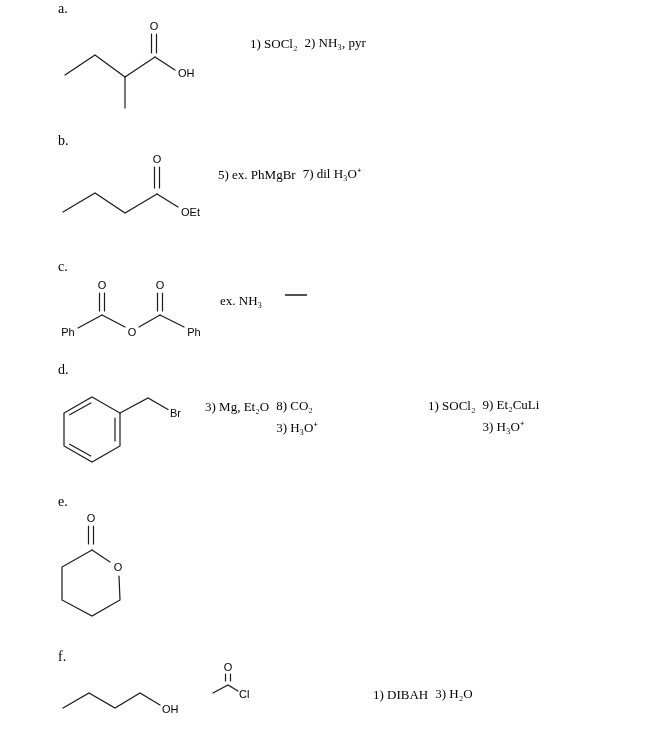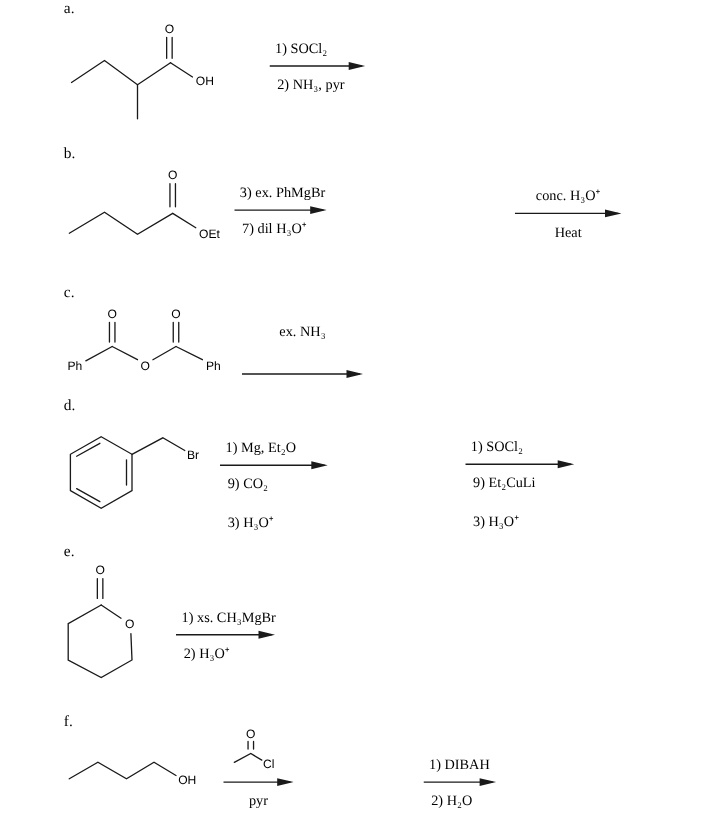--- a/index.html
+++ b/index.html
@@ -2,27 +2,27 @@
 <html><head>
 <meta charset="utf-8">
 <style>
   html,body{margin:0;padding:0;background:#ffffff;}
   .sheet{position:relative;width:657px;height:745px;background:#fff;overflow:hidden;
          font-family:"Liberation Serif", serif;color:#000;}
   .lbl{position:absolute;font-size:14px;font-family:"Liberation Serif",serif;}
   .struct{position:absolute;}
   .struct path,.struct line{stroke:#1a1a1a;stroke-width:1.2;fill:none;stroke-linecap:round;}
   .struct text{font-family:"Liberation Sans",sans-serif;font-size:11px;fill:#000;stroke:none;}
-  .rxn{position:absolute;display:flex;flex-direction:column;font-size:13px;line-height:16px;}
+  .rxn{position:absolute;display:flex;flex-direction:row;font-size:13px;line-height:16px;}
   .rxn .above{height:20px;display:flex;align-items:flex-end;padding:0 0 2px 5px;white-space:nowrap;}
   .rxn .shaft{height:12px;}
   .rxn .shaft line{stroke:#1a1a1a;stroke-width:1.3;}
   .rxn .shaft polygon{fill:#1a1a1a;}
   .rxn .below{padding:3px 0 0 7px;white-space:nowrap;}
-  .rxn .below .l2{margin-top:19px;}
+  .rxn .below .l2{margin-top:6px;}
   .rxn.center .above{justify-content:center;padding-left:0;}
   .rxn.center .below{text-align:center;padding-left:0;}
 </style>
 </head>
 <body>
 
 <div class="sheet">
 
   <span class="lbl" style="left:58px;top:1px;">a.</span>
 
@@ -52,36 +52,28 @@
     <g>
       <path d="M18,62 L50,43 L80,63 L112,44"></path>
       <path d="M109.5,17 L109.5,38 M114.5,17 L114.5,38"></path>
       <path d="M112,44 L133,57"></path>
     </g>
     <text x="112" y="13" text-anchor="middle">O</text>
     <text x="136" y="66" text-anchor="start">OEt</text>
   </svg>
 
   <div class="rxn" style="left:213px;top:163px;width:84px;">
-    <div class="above">3) ex. PhMgBr</div>
+    <div class="above">5) ex. PhMgBr</div>
     <svg class="shaft" width="84" height="12">
       <line x1="0" y1="6" x2="81" y2="6"></line>
         <polygon points="69,2.4 84,6 69,9.6"></polygon>
     </svg>
     <div class="below">7) dil H₃O⁺</div>
   </div>
 
-  <div class="rxn center" style="left:468px;top:166px;width:97px;">
-    <div class="above">conc. H₃O⁺</div>
-    <svg class="shaft" width="97" height="12">
-      <line x1="0" y1="6" x2="94" y2="6"></line>
-        <polygon points="82,2.4 97,6 82,9.6"></polygon>
-    </svg>
-    <div class="below">Heat</div>
-  </div>
 
   <span class="lbl" style="left:58px;top:259px;">c.</span>
 
   <svg class="struct" style="left:50px;top:275px;" width="180" height="70" viewBox="0 0 180 70">
     <g>
       <path d="M28,53 L52,40"></path>
       <path d="M49.5,18 L49.5,36 M54.5,18 L54.5,36"></path>
       <path d="M52,40 L75,52"></path>
       <path d="M89,52 L110,40"></path>
       <path d="M107.5,18 L107.5,36 M112.5,18 L112.5,36"></path>
@@ -110,27 +102,27 @@
       <path d="M37,12 L65,28 L65,61 L37,77 L9,61 L9,28 Z"></path>
       <path d="M60,33 L60,56"></path>
       <path d="M35.8,71 L14.7,59.2"></path>
       <path d="M14.7,29.8 L35.8,18"></path>
       <path d="M65,28 L93,13 L113,24.5"></path>
     </g>
     <text x="115" y="32" text-anchor="start">Br</text>
   </svg>
 
   <div class="rxn" style="left:200px;top:395px;width:98px;">
-    <div class="above">1) Mg, Et₂O</div>
+    <div class="above">3) Mg, Et₂O</div>
     <svg class="shaft" width="98" height="12">
       <line x1="0" y1="6" x2="95" y2="6"></line>
         <polygon points="83,2.4 98,6 83,9.6"></polygon>
     </svg>
     <div class="below">
-      <div>9) CO₂</div>
+      <div>8) CO₂</div>
       <div class="l2">3) H₃O⁺</div>
     </div>
   </div>
 
   <div class="rxn" style="left:423px;top:394px;width:99px;">
     <div class="above">1) SOCl₂</div>
     <svg class="shaft" width="99" height="12">
       <line x1="0" y1="6" x2="96" y2="6"></line>
         <polygon points="84,2.4 99,6 84,9.6"></polygon>
     </svg>
@@ -145,58 +137,42 @@
   <svg class="struct" style="left:55px;top:505px;" width="110" height="115" viewBox="0 0 110 115">
     <g>
       <path d="M33.5,21 L33.5,39 M38.5,21 L38.5,39"></path>
       <path d="M37,45 L7,62 L7,95 L37,111 L65,95 L64,71"></path>
       <path d="M55,57 L37,45"></path>
     </g>
     <text x="36" y="17" text-anchor="middle">O</text>
     <text x="63" y="66" text-anchor="middle">O</text>
   </svg>
 
-  <div class="rxn" style="left:160px;top:549px;width:90px;">
-    <div class="above">1) xs. CH₃MgBr</div>
-    <svg class="shaft" width="90" height="12">
-      <line x1="0" y1="6" x2="87" y2="6"></line>
-        <polygon points="75,2.4 90,6 75,9.6"></polygon>
-    </svg>
-    <div class="below">2) H₃O⁺</div>
-  </div>
 
   <span class="lbl" style="left:58px;top:649px;">f.</span>
 
   <svg class="struct" style="left:50px;top:685px;" width="135" height="32" viewBox="0 0 135 32">
     <g>
       <path d="M13,23 L39,8 L65,23 L90,8 L110,20"></path>
     </g>
     <text x="112" y="28" text-anchor="start">OH</text>
   </svg>
 
   <svg class="struct small" style="left:205px;top:662px;" width="60" height="42" viewBox="0 0 60 42">
     <g>
       <path d="M20.5,12 L20.5,19 M25.5,12 L25.5,19"></path>
       <path d="M8,31 L23,23 L33,29"></path>
     </g>
     <text x="23" y="9" text-anchor="middle">O</text>
     <text x="34" y="36" text-anchor="start">Cl</text>
   </svg>
 
-  <div class="rxn center" style="left:203px;top:683px;width:64px;">
-    <div class="above"></div>
-    <svg class="shaft" width="64" height="12">
-      <line x1="0" y1="6" x2="61" y2="6"></line>
-        <polygon points="49,2.4 64,6 49,9.6"></polygon>
-    </svg>
-    <div class="below">pyr</div>
-  </div>
 
-  <div class="rxn" style="left:368px;top:683px;width:66px;margin-left:17px;">
+  <div class="rxn" style="left:368px;top:683px;width:66px;">
     <div class="above">1) DIBAH</div>
     <svg class="shaft" width="66" height="12">
       <line x1="0" y1="6" x2="63" y2="6"></line>
         <polygon points="51,2.4 66,6 51,9.6"></polygon>
     </svg>
-    <div class="below">2) H₂O</div>
+    <div class="below">3) H₂O</div>
   </div>
 
 </div>
 
 </body></html>

